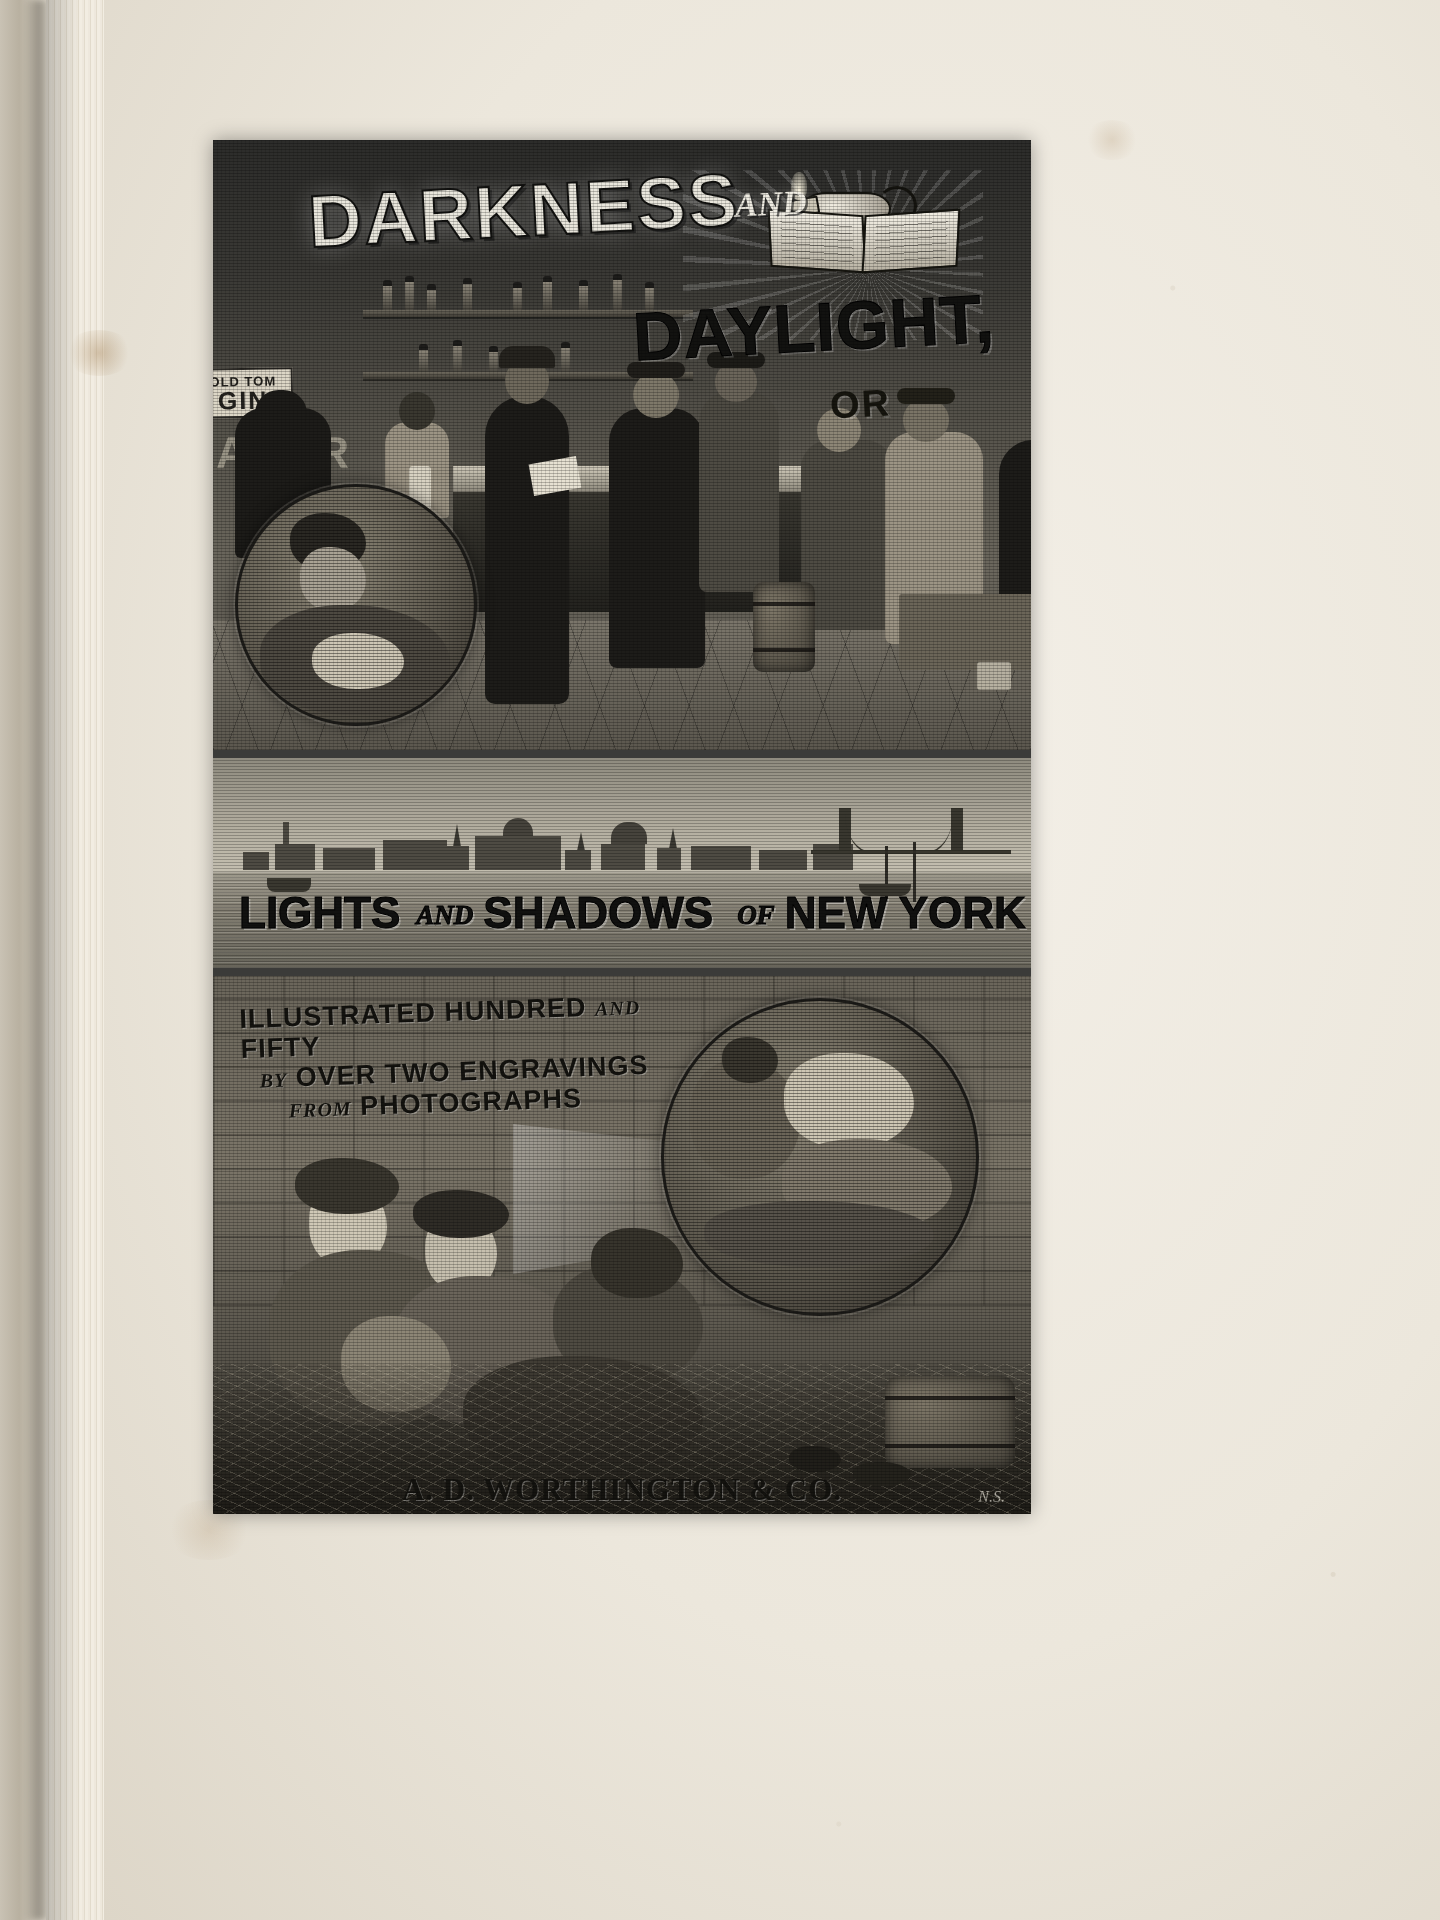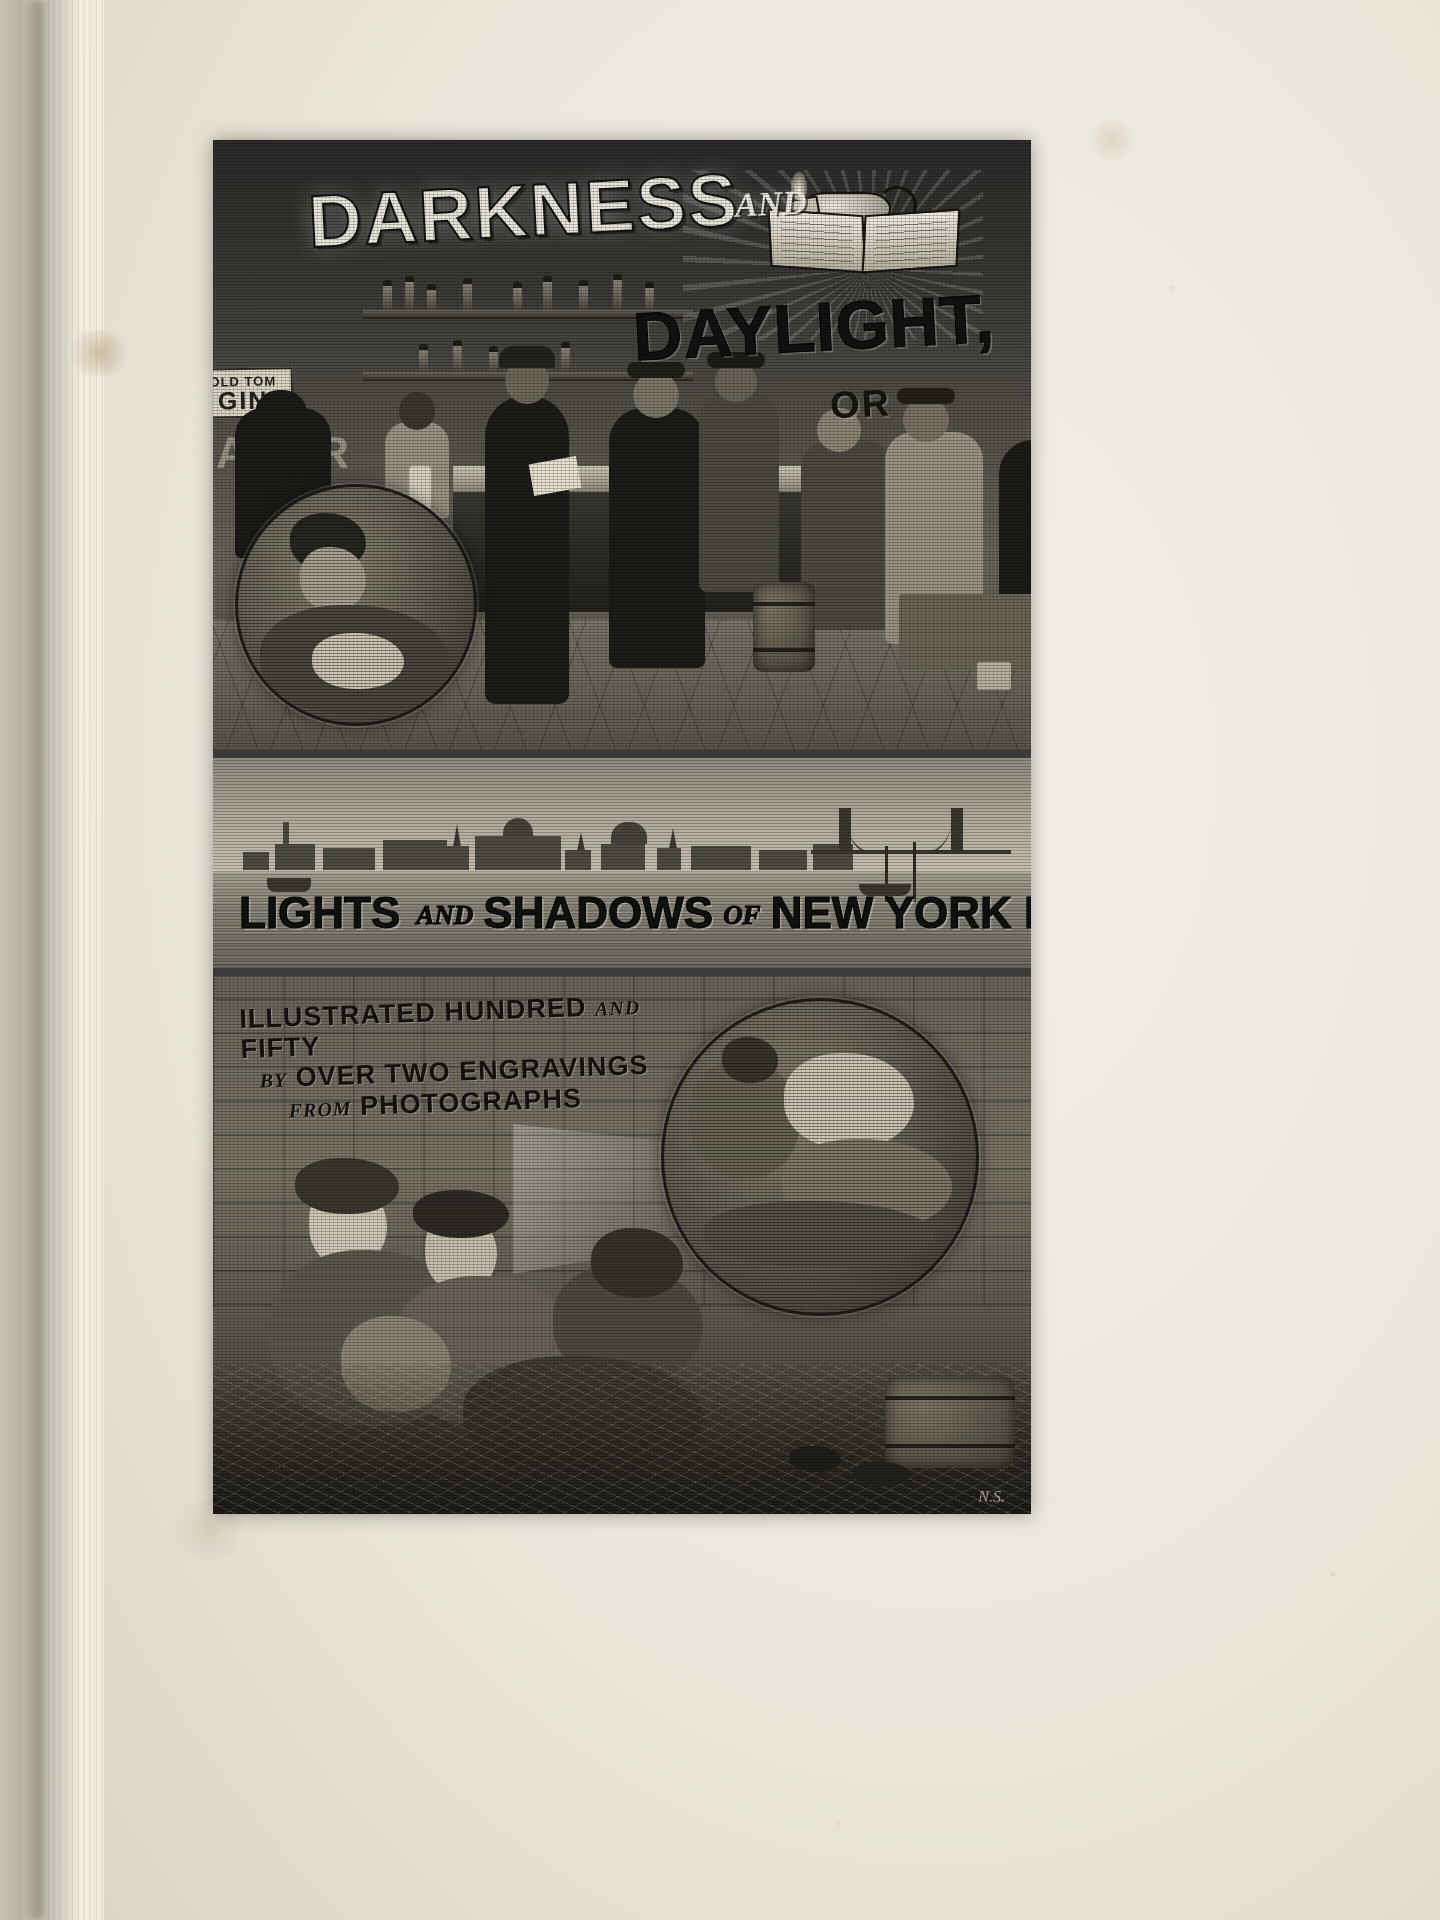--- a/index.html
+++ b/index.html
@@ -594,21 +594,21 @@
 
       <div class="water">
         <div class="water-lines"></div>
       </div>
       <div class="figure" style="left:672px; top:88px; width:3px; height:56px; background:#2e2c26;"></div>
       <div class="figure" style="left:700px; top:84px; width:3px; height:60px; background:#2e2c26;"></div>
       <div class="figure" style="left:646px; top:126px; width:52px; height:12px; background:#3a3830; border-radius:0 0 10px 10px;"></div>
       <div class="figure" style="left:54px; top:120px; width:44px; height:14px; background:#3a3830; border-radius:0 0 8px 8px;"></div>
 
       <div class="title-lights">
-        <span style="margin-right: 16px;">LIGHTS</span><span class="small" style="margin-right: 10px;">AND</span><span style="margin-right: 10px;">SHADOWS</span><span class="small" style="margin-right: 10px;">OF</span><span style="margin-right: 10px;">NEW YORK LIFE.</span>
+        <span style="margin-right: 16px;">LIGHTS</span><span class="small" style="margin-right: 10px;">AND</span><span style="margin-right: 24px;">SHADOWS</span><span class="small" style="margin-right: 10px;">OF</span><span style="margin-right: 10px;">NEW YORK LIFE.</span>
       </div>
 
       <div class="hatch"></div>
     </div>
 
     <div class="panel panel-bottom">
       <div class="cellar-bg"></div>
       <div class="brickwall"></div>
 
       <div class="title-illus">
@@ -655,20 +655,21 @@
 
       <div class="inset-circle" style="left:448px; top:22px; width:312px; height:312px;">
         <div class="blob" style="left:26px; top:58px; width:110px; height:120px; background:#6b6558;"></div>
         <div class="blob" style="left:58px; top:36px; width:56px; height:46px; background:#3a372f;"></div>
         <div class="blob" style="left:120px; top:52px; width:130px; height:96px; background:#cdc6b3;"></div>
         <div class="blob" style="left:118px; top:138px; width:170px; height:92px; background:#817a6c;"></div>
         <div class="blob" style="left:40px; top:200px; width:230px; height:66px; background:#57524a;"></div>
         <div class="hatch"></div>
       </div>
 
+      <div class="imprint">A. D. WORTHINGTON &amp; CO.</div>
       <div class="sig">N.S.</div>
 
       <div class="hatch"></div>
       <div class="hatch-fine"></div>
     </div>
 
   </div>
 </div>
 
 </body></html>

